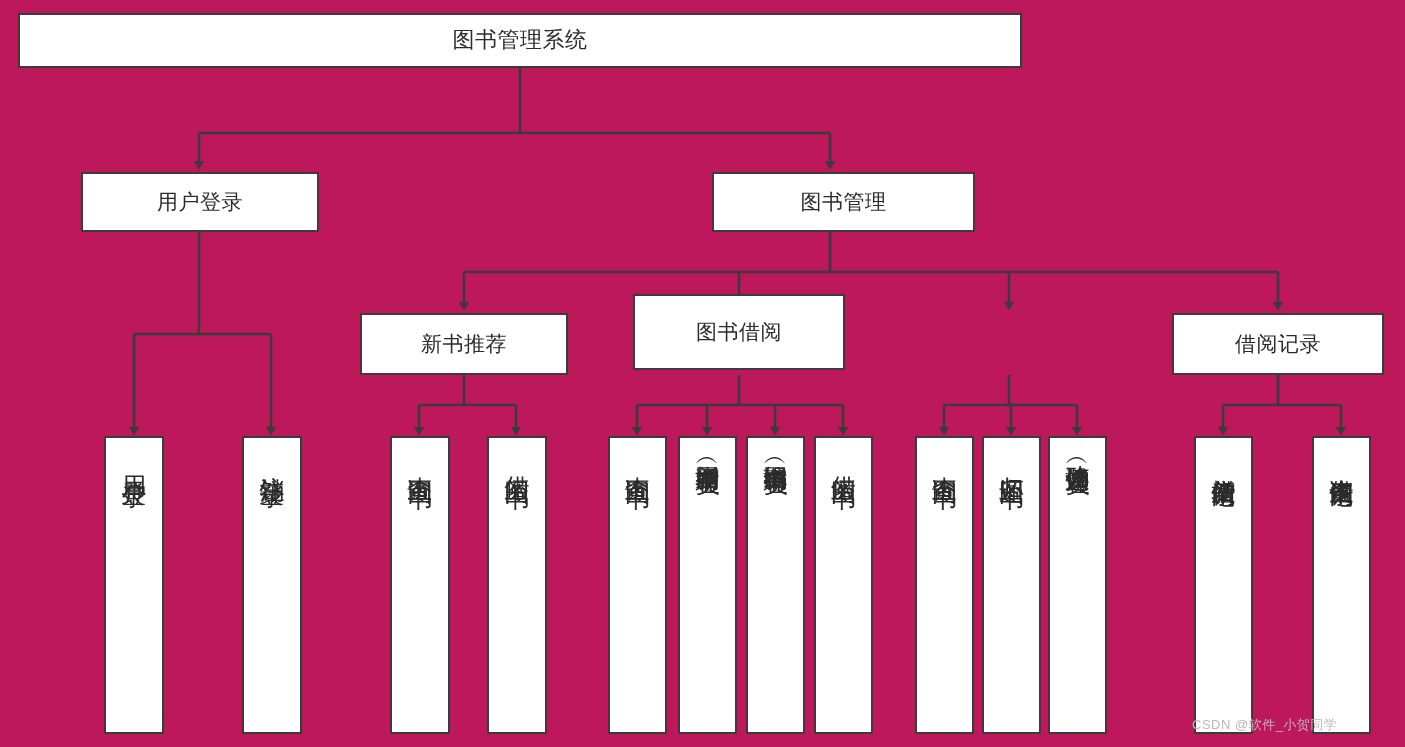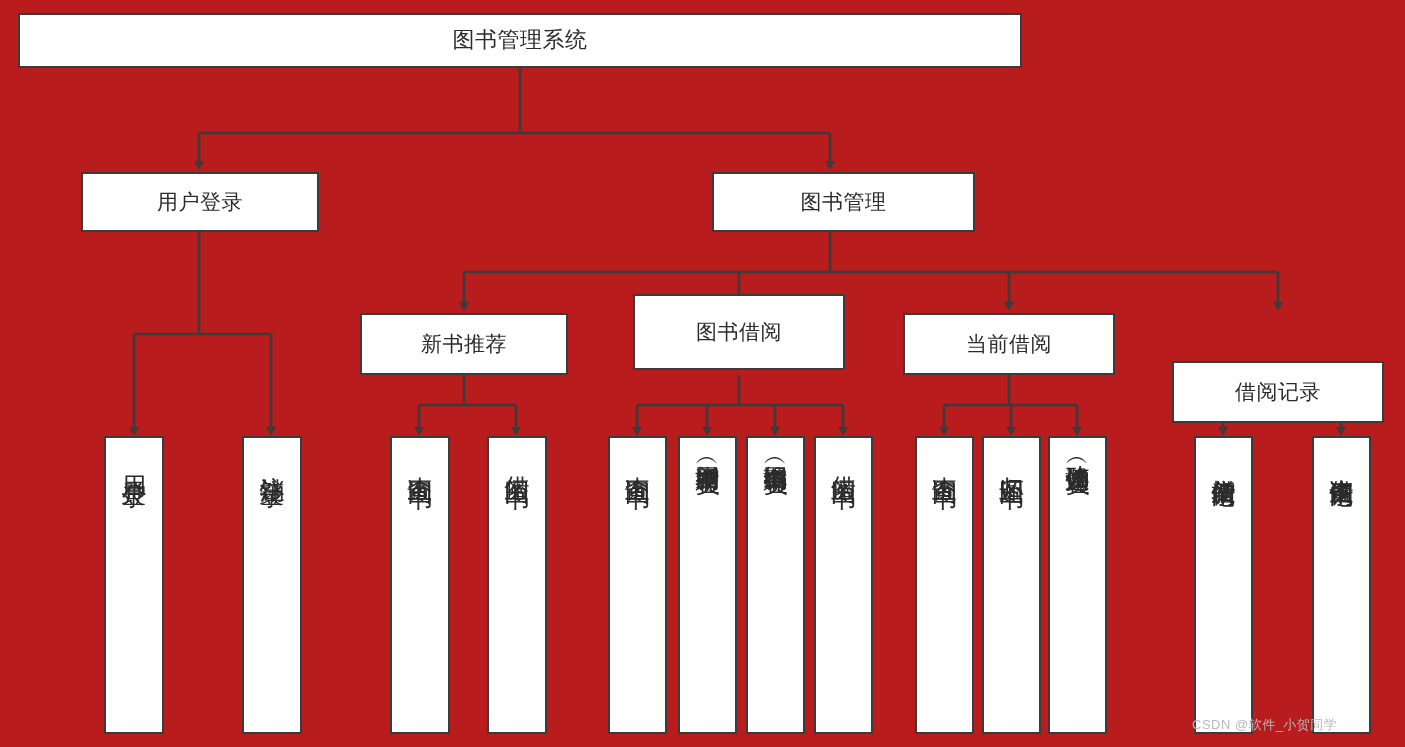--- a/index.html
+++ b/index.html
@@ -7,21 +7,21 @@
     padding: 0;
     background: #ffffff;
   }
   body {
     font-family: "Liberation Sans", "DejaVu Sans", sans-serif;
   }
   #canvas {
     position: relative;
     width: 1405px;
     height: 747px;
-    background: #b91c1c;
+    background: #be185d;
     overflow: hidden;
   }
   #wires {
     position: absolute;
     left: 0;
     top: 0;
     width: 1405px;
     height: 747px;
     pointer-events: none;
   }
@@ -138,24 +138,21 @@
   <div class="node h" style="left:712px; top:172px; width:263px; height:60px;">
     <span class="lbl">图书管理</span>
   </div>
 
   <div class="node h" style="left:360px; top:313px; width:208px; height:62px;">
     <span class="lbl">新书推荐</span>
   </div>
   <div class="node h" style="left:633px; top:294px; width:212px; height:76px;">
     <span class="lbl">图书借阅</span>
   </div>
-  <div class="node h" style="left:903px; top:313px; width:212px; height:62px;">
-    <span class="lbl">当前借阅</span>
-  </div>
-  <div class="node h" style="left:1172px; top:313px; width:212px; height:62px;margin-top:48px;">
+  <div class="node h" style="left:1172px; top:313px; width:212px; height:62px;">
     <span class="lbl">借阅记录</span>
   </div>
 
   <div class="node v" style="left:104px; top:436px; width:60px; height:298px;">
     <span class="lbl">用户登录</span>
   </div>
   <div class="node v" style="left:242px; top:436px; width:60px; height:298px;">
     <span class="lbl">注销登录</span>
   </div>
 

